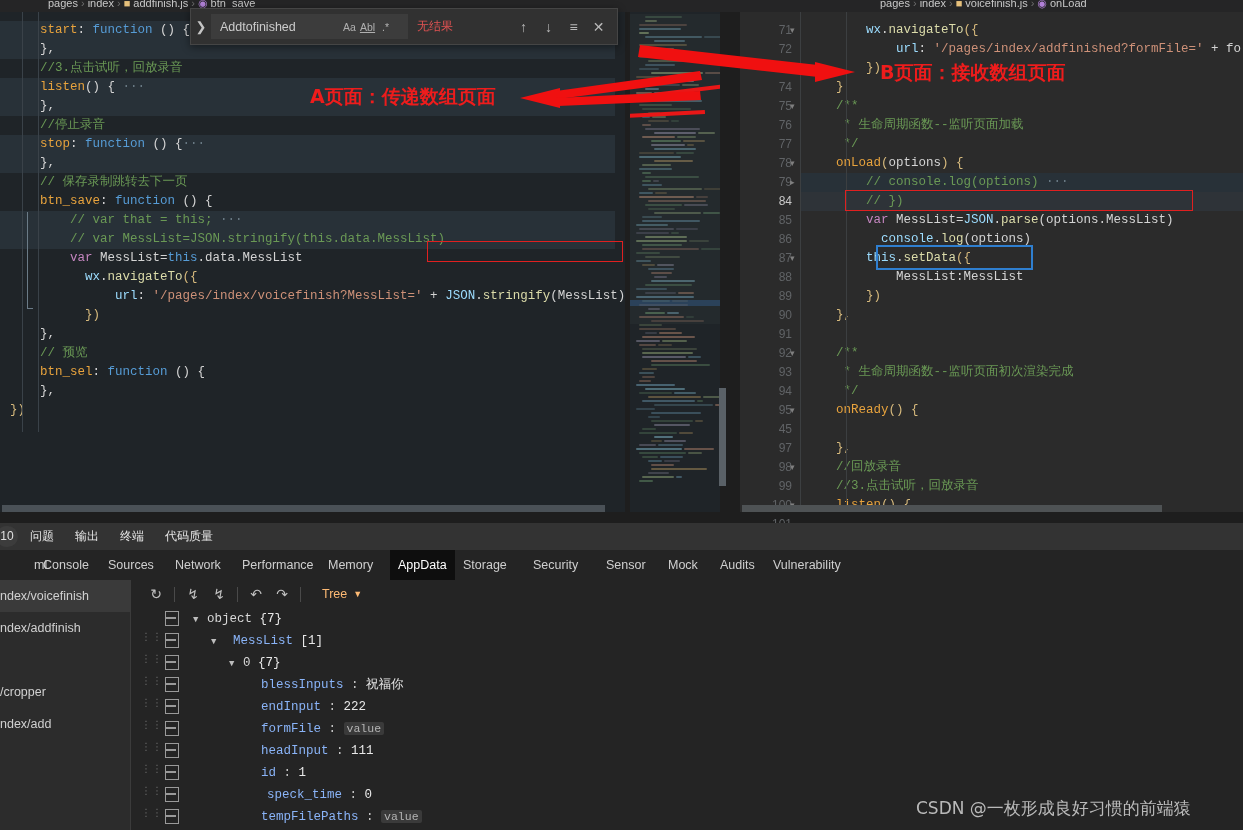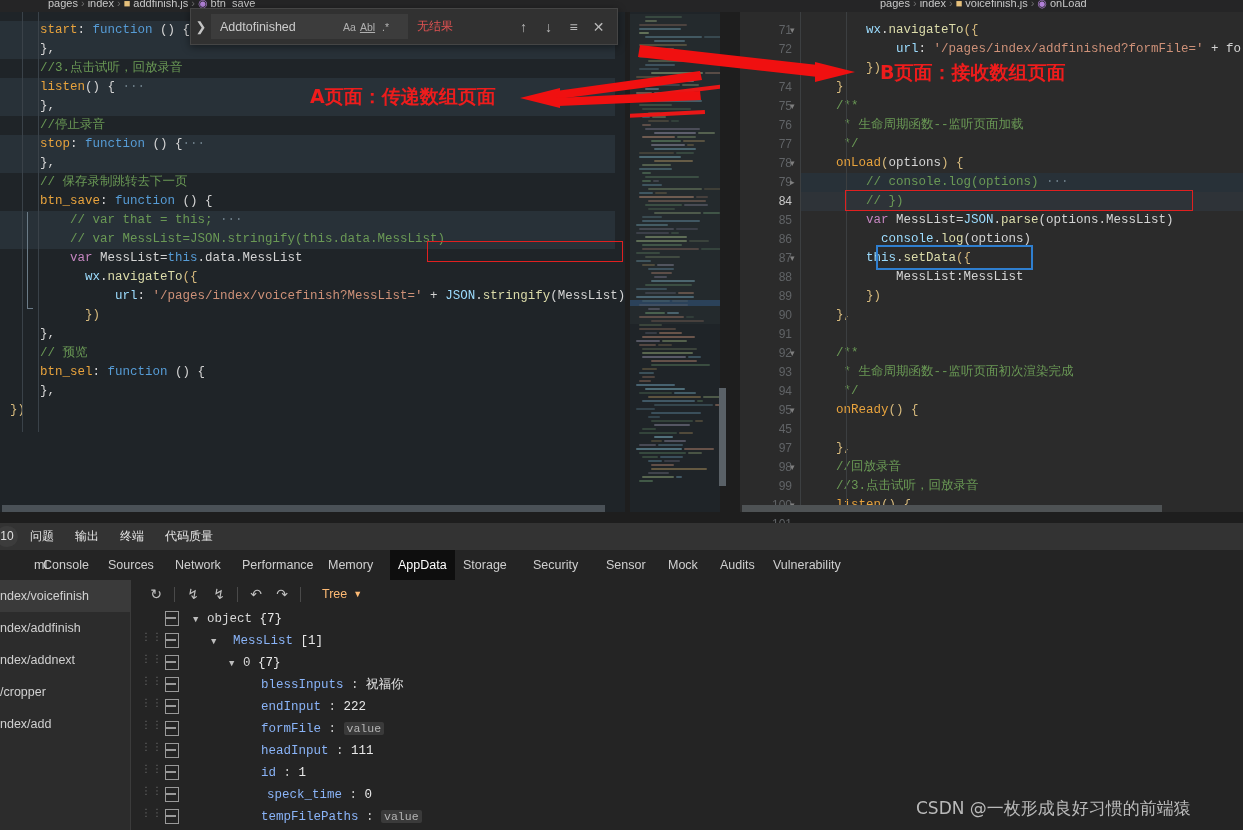--- a/index.html
+++ b/index.html
@@ -448,21 +448,20 @@
       <div class="dt-tab" style="left:525px;">Security</div>
       <div class="dt-tab" style="left:598px;">Sensor</div>
       <div class="dt-tab" style="left:660px;">Mock</div>
       <div class="dt-tab" style="left:712px;">Audits</div>
       <div class="dt-tab" style="left:765px;">Vulnerability</div>
     </div>
 
   <div id="dt-sidebar">
       <div class="dt-page sel" style="top:0px;">ndex/voicefinish</div>
       <div class="dt-page" style="top:32px;">ndex/addfinish</div>
-      <div class="dt-page" style="top:64px;">ndex/addnext</div>
       <div class="dt-page" style="top:96px;">/cropper</div>
       <div class="dt-page" style="top:128px;">ndex/add</div>
     </div>
 
   <div id="dt-toolbar">
     <div style="width:12px"></div>
     <div class="tb-btn">↻</div>
     <div class="tb-sep"></div>
     <div class="tb-btn">↯</div>
     <div class="tb-btn">↯</div>

